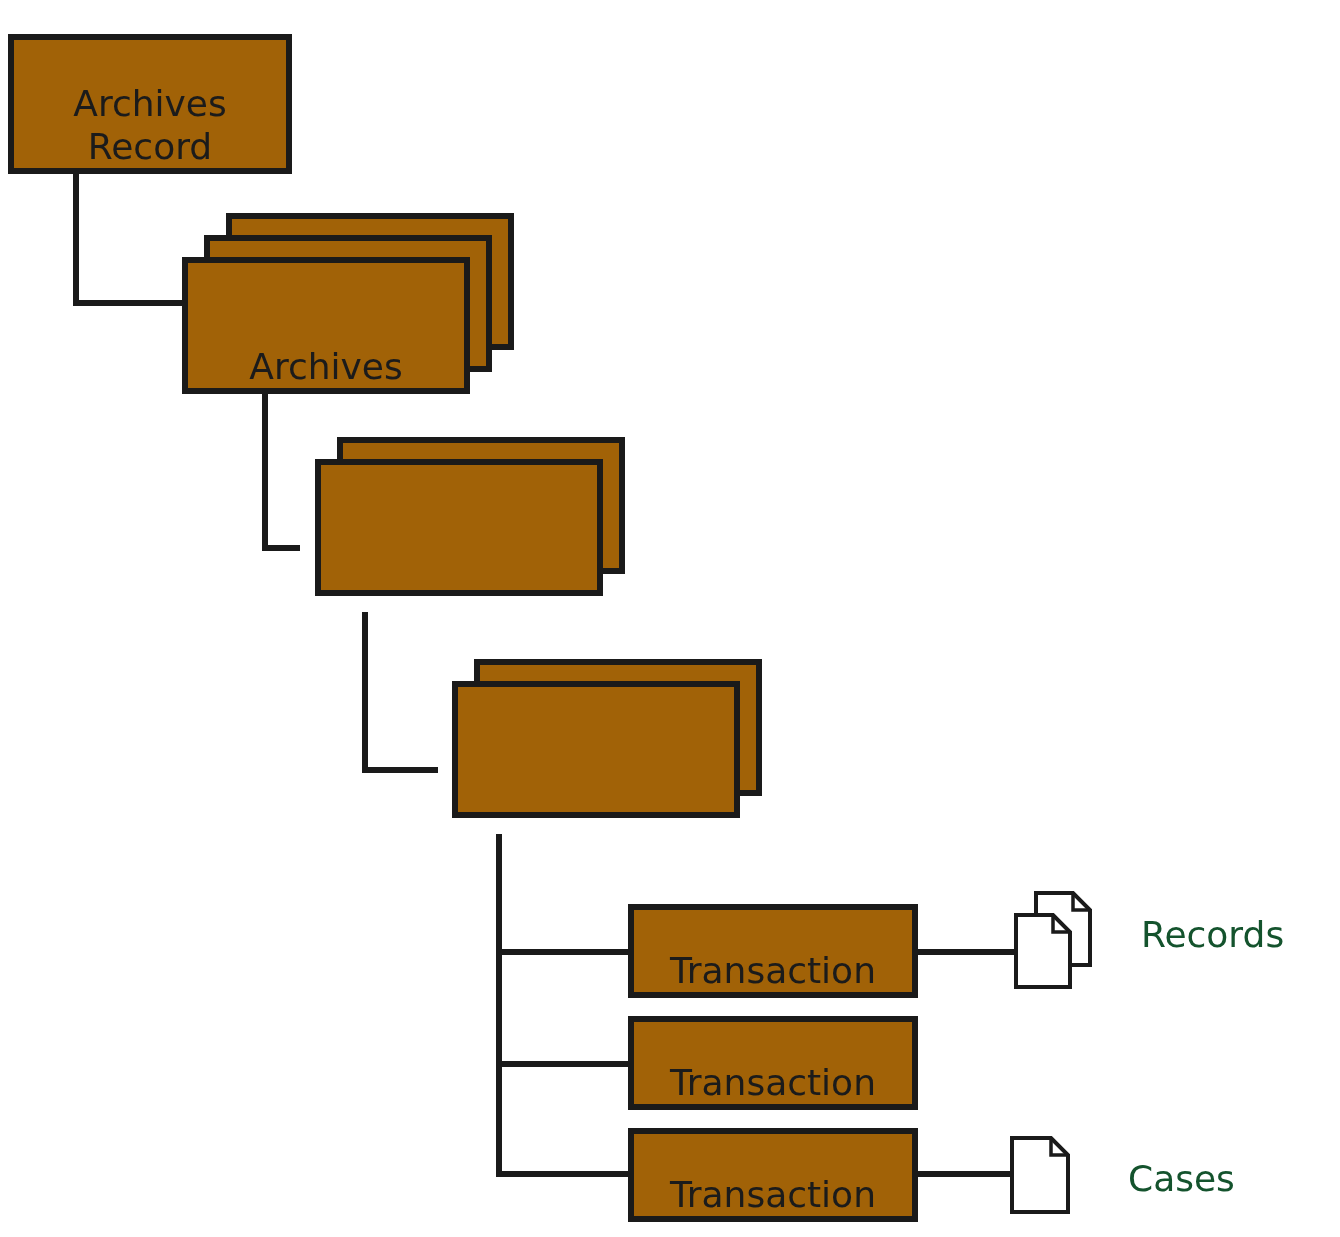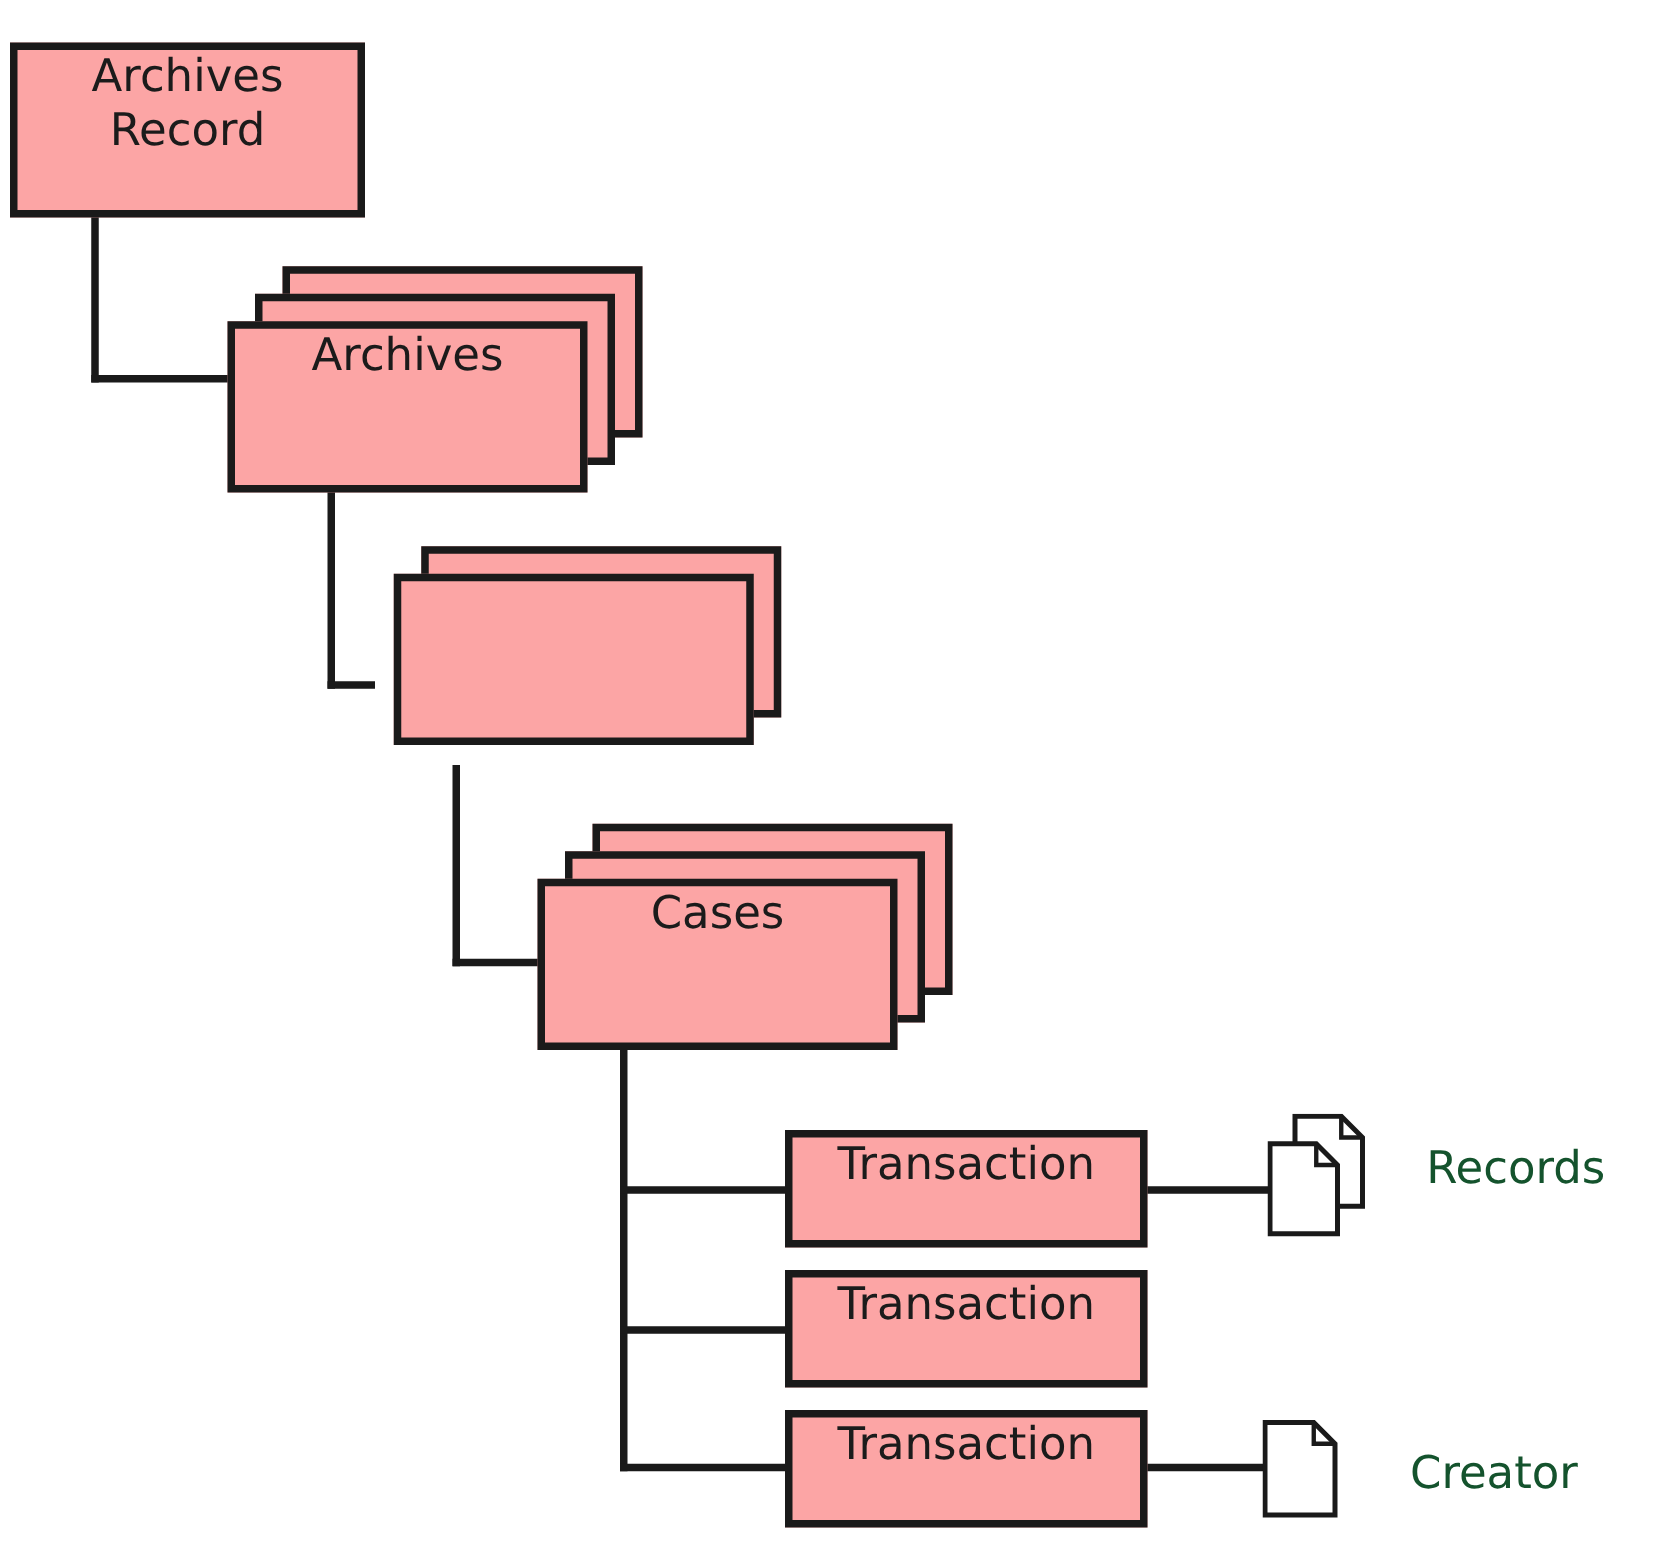--- a/index.html
+++ b/index.html
@@ -35,24 +35,24 @@
   .l-branch-1    { left: 496px; top: 949px;  width: 140px; height: 6px; }
   .l-branch-2    { left: 496px; top: 1061px; width: 140px; height: 6px; }
   .l-branch-3    { left: 496px; top: 1171px; width: 140px; height: 6px; }
   
   .l-t1-records  { left: 914px; top: 949px;  width: 106px; height: 6px; }
   .l-t3-record   { left: 914px; top: 1171px; width: 102px; height: 6px; }
 
   
   .box {
     position: absolute;
-    background: #fca5a5;
+    background: #a16207;
     border: 6px solid #1a1a1a;
     display: flex;
-    align-items: flex-start;
+    align-items: flex-end;
     justify-content: center;
     text-align: center;
     font-size: 36px;
     line-height: 1.2;
     color: #1b1b1b;
   }
 
   .creator { left: 8px; top: 34px; width: 284px; height: 140px; }
 
   
@@ -117,23 +117,20 @@
   <div class="box card archives-mid"></div>
   <div class="box card archives-front">
     <span>Archives</span>
   </div>
 
   <div class="box card groups-back"></div>
   <div class="box card groups-mid"></div>
 
   <div class="box card cases-back"></div>
   <div class="box card cases-mid"></div>
-  <div class="box card cases-front">
-    <span>Cases</span>
-  </div>
 
   <div class="box t1">
     <span>Transaction</span>
   </div>
   <div class="box t2">
     <span>Transaction</span>
   </div>
   <div class="box t3">
     <span>Transaction</span>
   </div>
@@ -153,15 +150,15 @@
     </svg>
   </div>
   <div class="side-label records-label">Records</div>
 
   <div class="icon-wrap record-icon">
     <svg width="64" height="80" viewBox="0 0 64 80" xmlns="http://www.w3.org/2000/svg">
       <path d="M2 2 H41 L58 19 V76 H2 Z" fill="#ffffff" stroke="#1a1a1a" stroke-width="4" stroke-linejoin="miter"></path>
       <path d="M41 2 V19 H58" fill="none" stroke="#1a1a1a" stroke-width="3.5"></path>
     </svg>
   </div>
-  <div class="side-label record-label">Creator</div>
+  <div class="side-label record-label">Cases</div>
 
 </div>
 
 </body></html>

